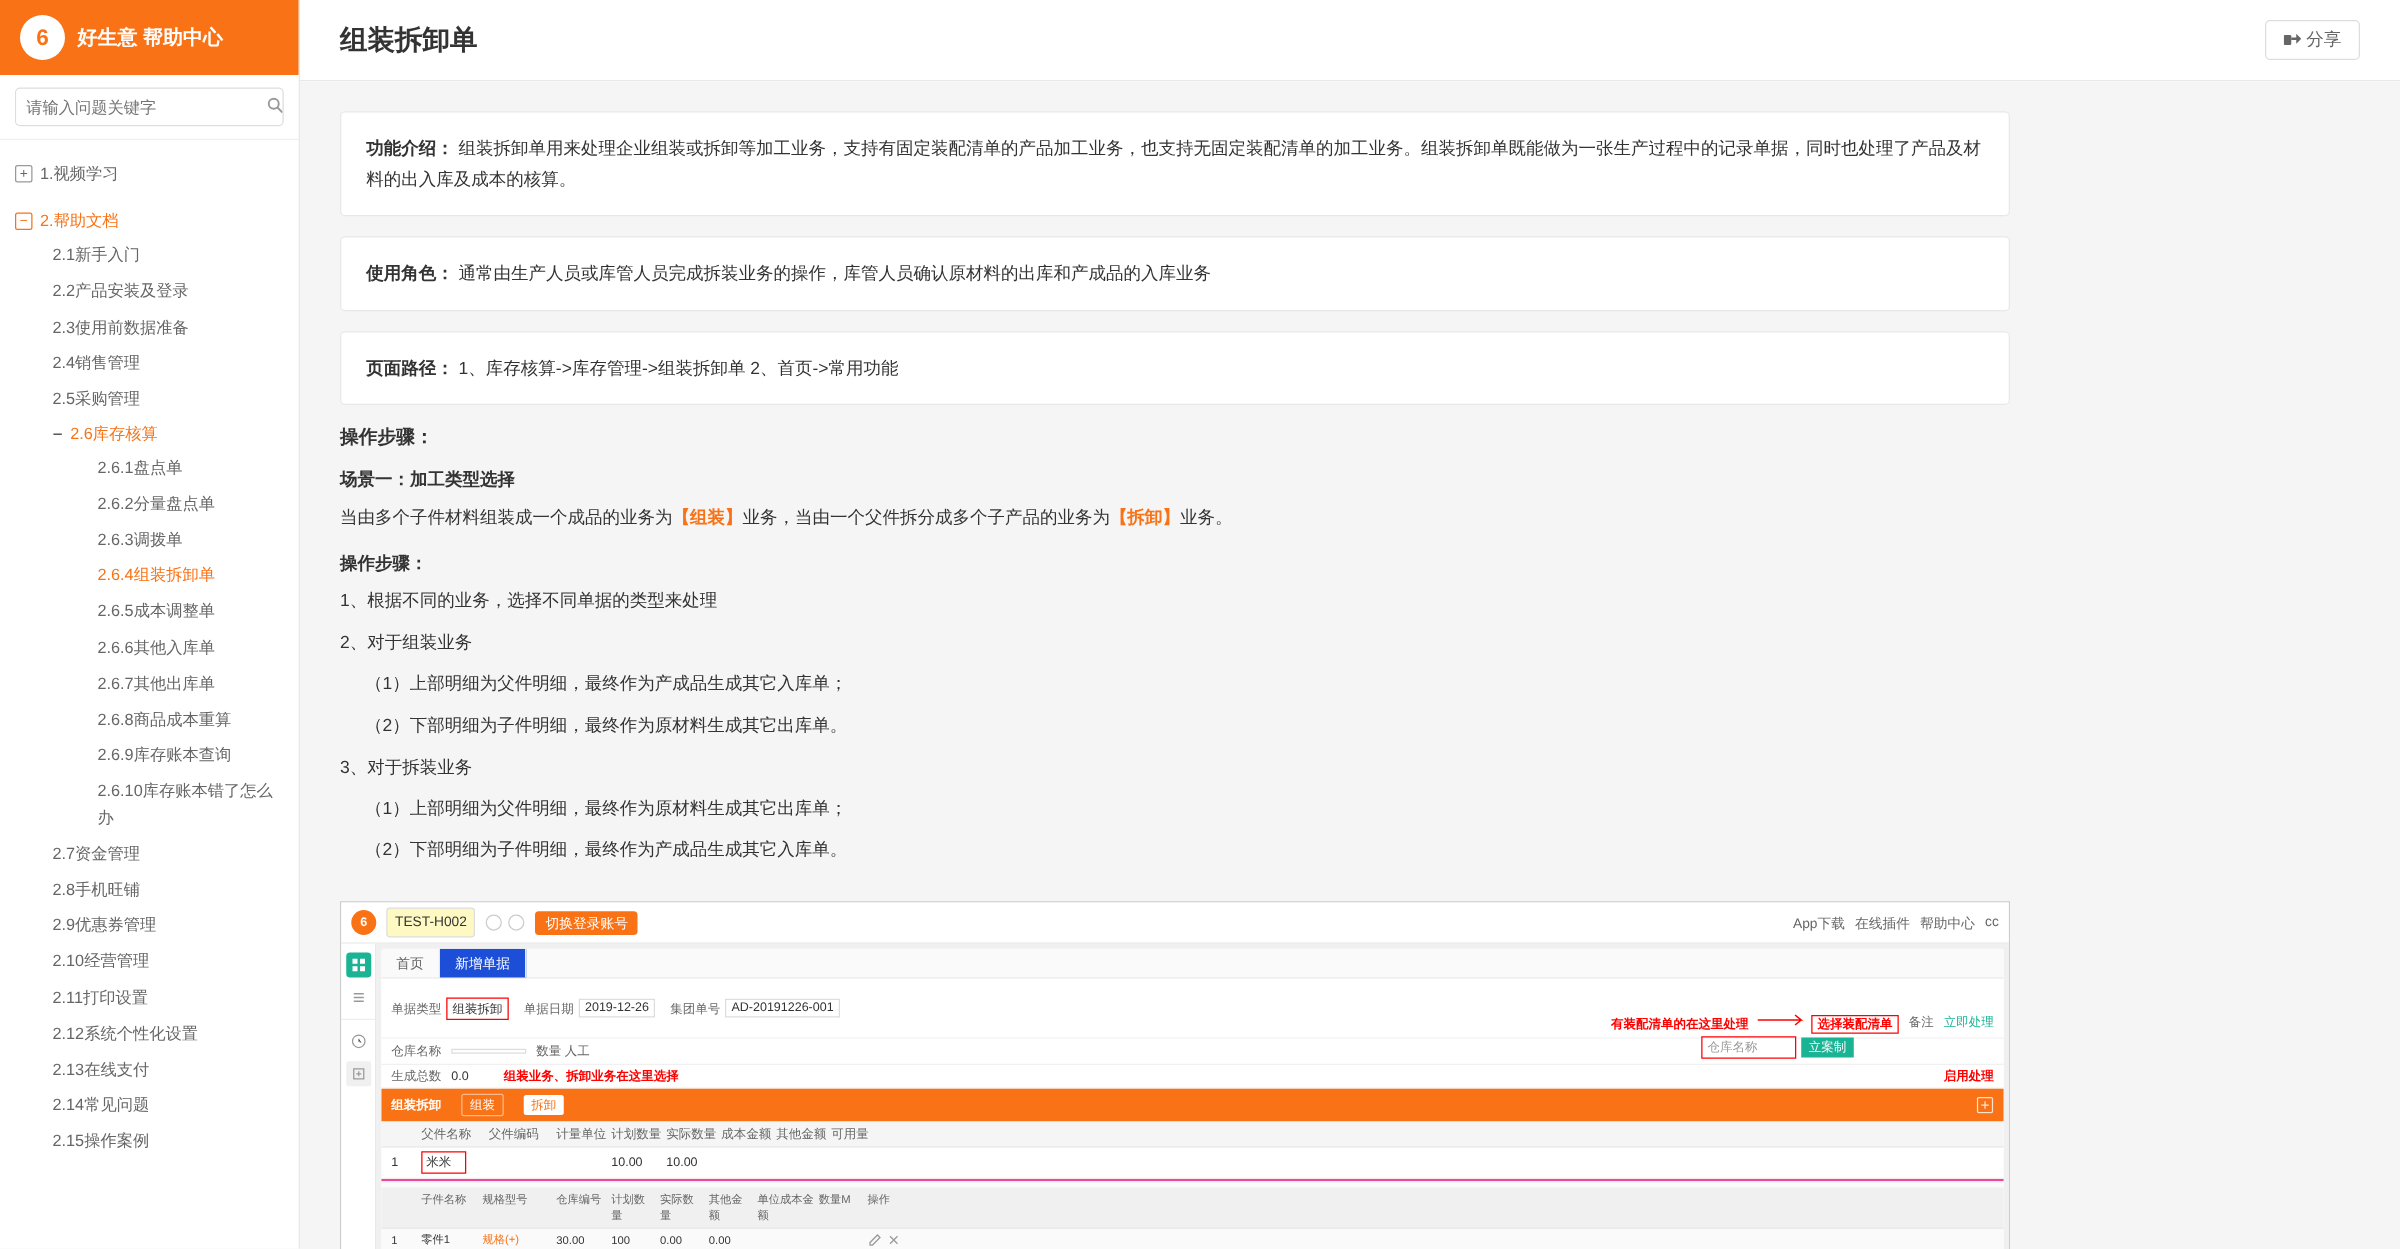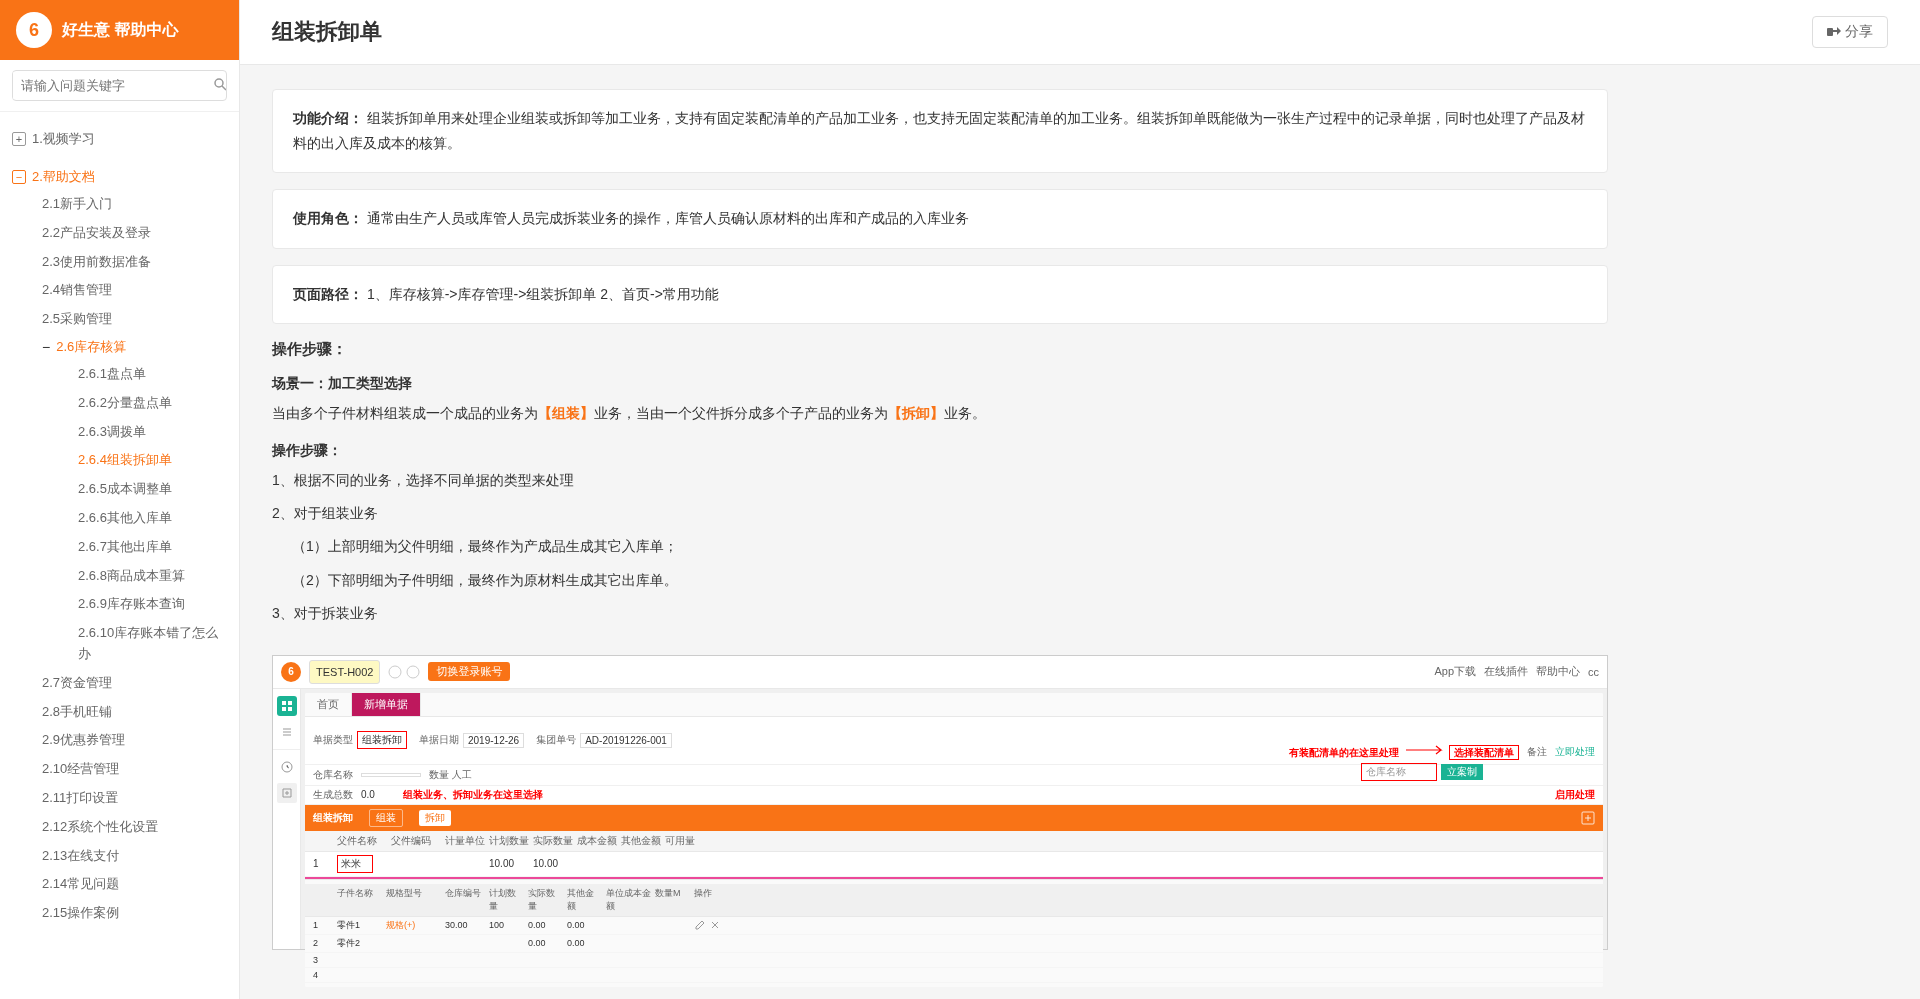--- a/index.html
+++ b/index.html
@@ -272,21 +272,21 @@
       background: #fafafa;
       border-bottom: 1px solid #e8e8e8;
     }
     .app-tab {
       padding: 4px 12px;
       font-size: 11px;
       color: #666;
       border-right: 1px solid #e8e8e8;
     }
     .app-tab.active {
-      background: #be185d;
+      background: #1d4ed8;
       color: #fff;
     }
     .app-form-row {
       display: flex;
       align-items: center;
       padding: 4px 8px;
       gap: 8px;
       border-bottom: 1px solid #f0f0f0;
       background: #fff;
     }
@@ -474,20 +474,24 @@
 
       <div class="section-sub-heading">操作步骤：</div>
 
       <p class="content-text">1、根据不同的业务，选择不同单据的类型来处理</p>
       <p class="content-text">2、对于组装业务</p>
       <div style="padding-left:20px;">
         <p class="content-text">（1）上部明细为父件明细，最终作为产成品生成其它入库单；</p>
         <p class="content-text">（2）下部明细为子件明细，最终作为原材料生成其它出库单。</p>
       </div>
       <p class="content-text">3、对于拆装业务</p>
+      <div style="padding-left:20px;">
+        <p class="content-text">（1）上部明细为父件明细，最终作为原材料生成其它出库单；</p>
+        <p class="content-text">（2）下部明细为子件明细，最终作为产成品生成其它入库单。</p>
+      </div>
     </div>
 
     <div class="screenshot-wrapper">
       <div class="app-screenshot">
 
         <div class="app-topbar">
           <div class="app-topbar-logo">6</div>
           <div class="app-topbar-id">TEST-H002</div>
           <div style="display:flex;align-items:center;gap:4px;">
             <svg width="14" height="14" viewBox="0 0 14 14">

